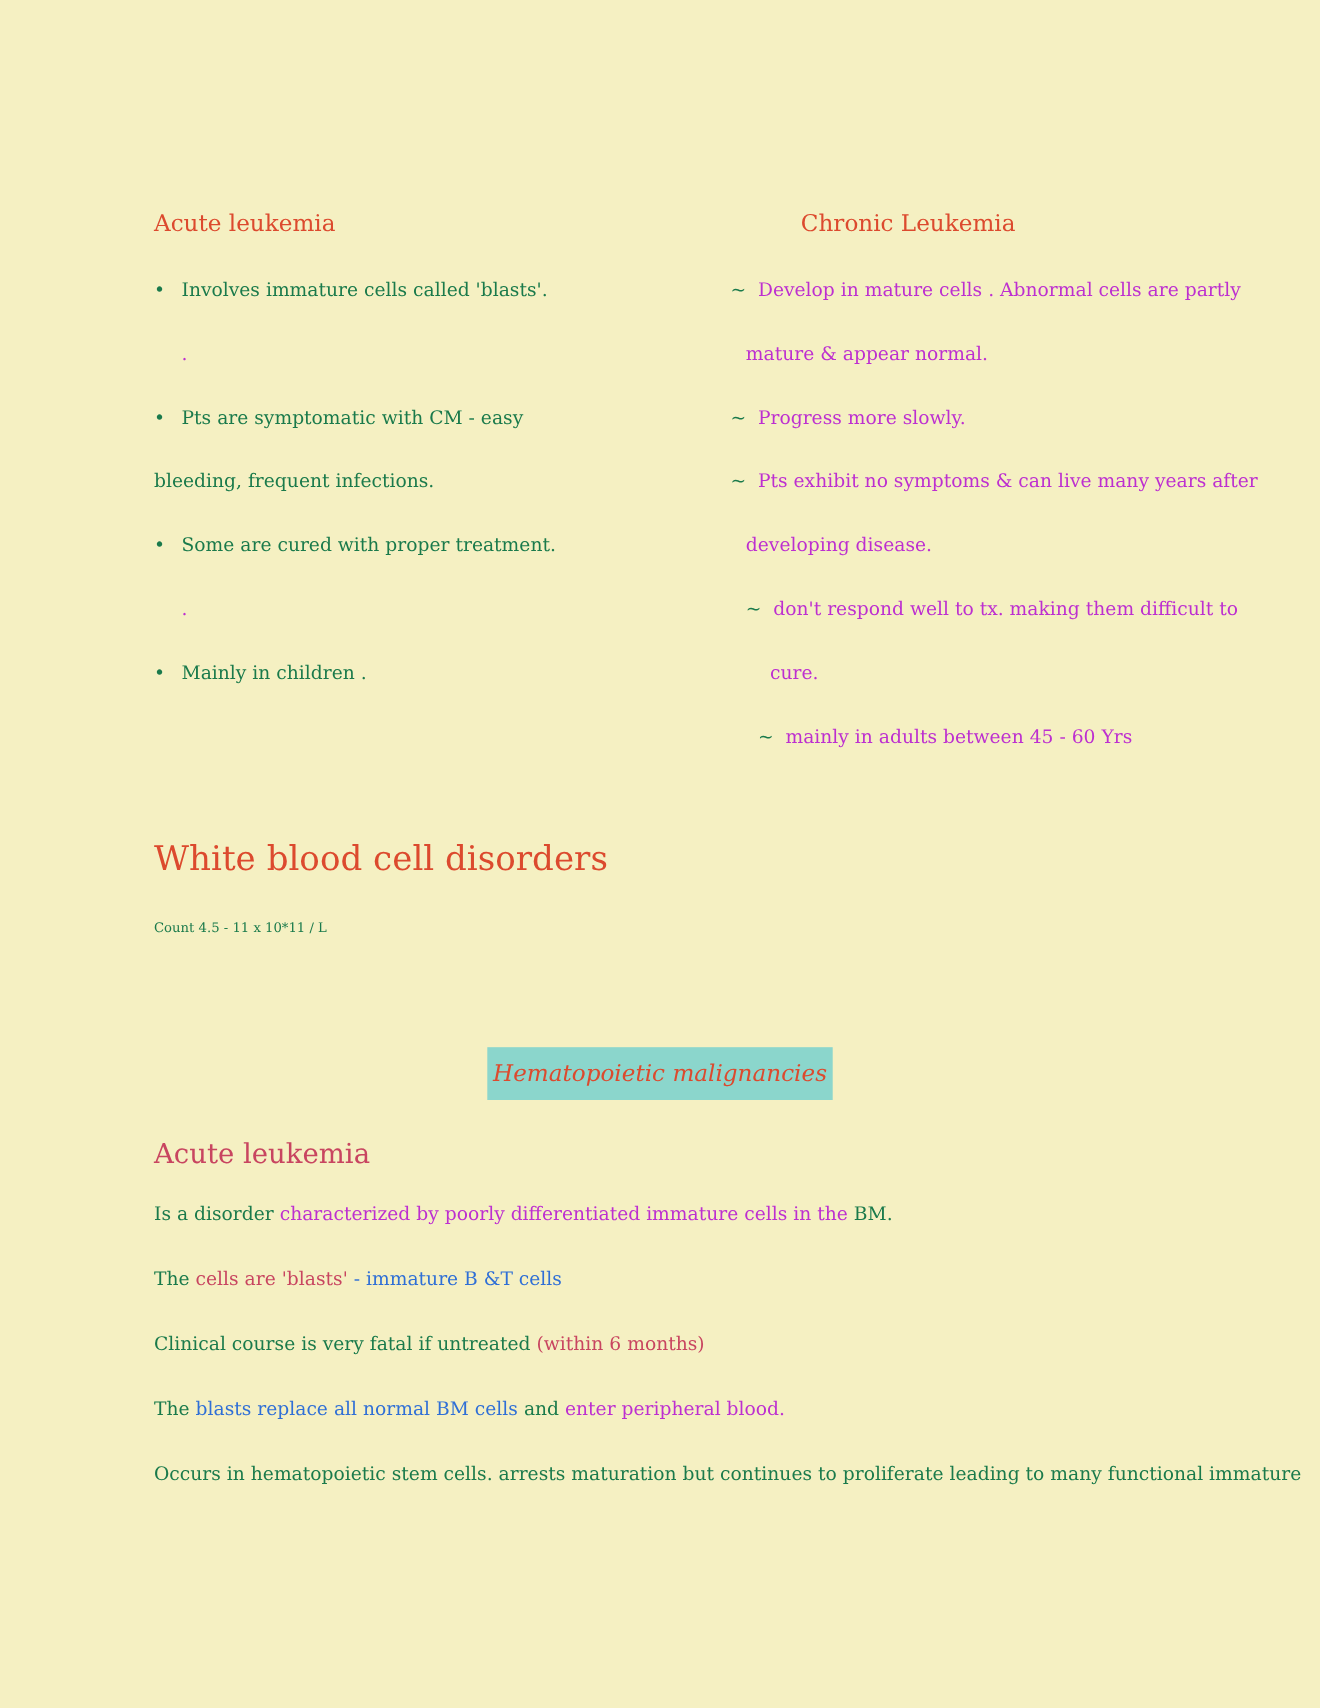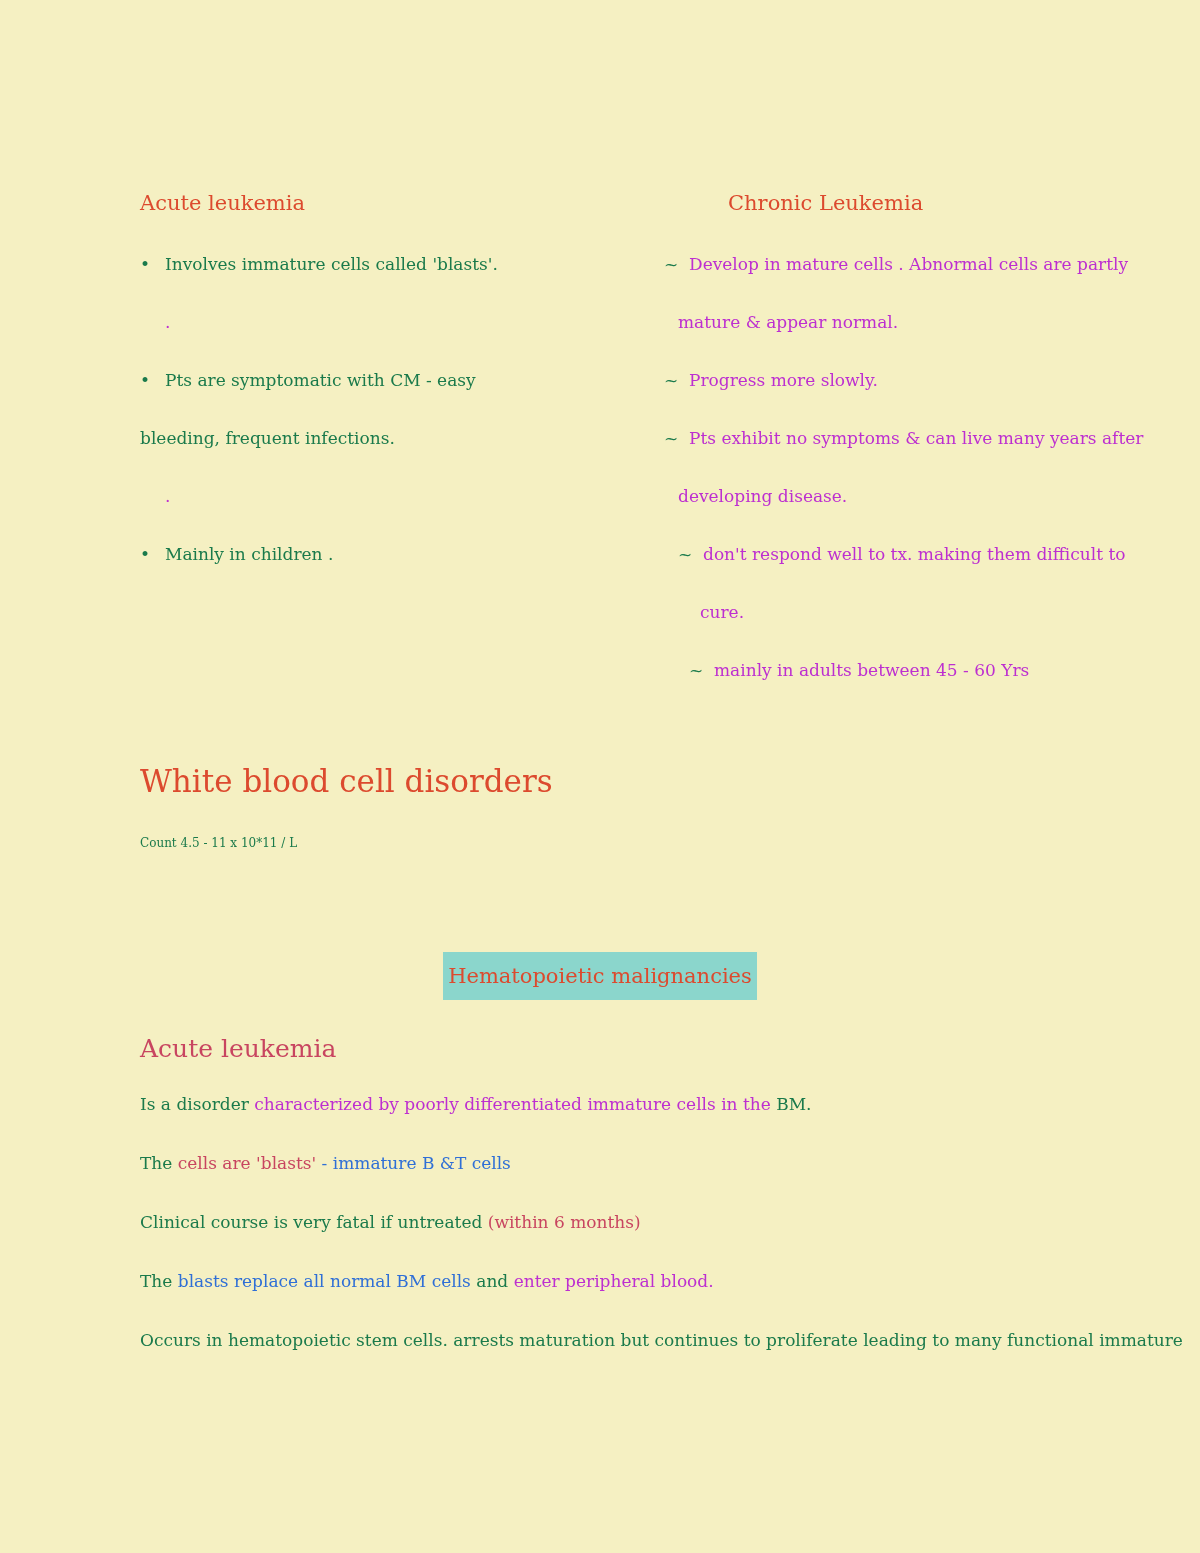--- a/index.html
+++ b/index.html
@@ -29,40 +29,41 @@
   .indent-1{padding-left:14px;}
   .indent-2{padding-left:25px;}
   .indent-3{padding-left:36px;}
 
   .wbc{position:absolute;left:140px;top:766px;}
   .wbc-heading{font-size:31px;font-weight:normal;margin:0;line-height:30px;}
   .wbc-count{font-size:12px;margin:40px 0 0 0;}
 
   .center-title{position:absolute;left:0;top:952px;width:1200px;text-align:center;}
   .highlight{display:inline-block;background:var(--highlight);
-             font-size:21px;line-height:28px;padding:10px 5px;}
+             font-size:21px;line-height:28px;padding:10px 5px;font-style:italic;}
 
   .section-heading{position:absolute;left:140px;top:1033px;
                    font-size:25px;font-weight:normal;margin:0;line-height:32px;}
 
   .paragraph{position:absolute;left:140px;top:1092px;width:1020px;}
   .paragraph .line{height:59px;}
 </style>
 </head>
 <body style="background: rgb(245, 240, 194);">
 
 <div class="page">
 
   <div class="col col-left">
     <h2 class="col-heading c-red">Acute leukemia</h2>
     <div class="list">
         <div class="line indent-0"><span class="bullet c-green">•</span><span class="c-green">Involves immature cells called 'blasts'.</span></div>
         <div class="line indent-2"><span class="c-magenta">.</span></div>
         <div class="line indent-0"><span class="bullet c-green">•</span><span class="c-green">Pts are symptomatic with CM - easy</span></div>
         <div class="line indent-0"><span class="c-green">bleeding, frequent infections.</span></div>
+        <div class="line indent-0"><span class="bullet c-green">•</span><span class="c-green">Some are cured with proper treatment.</span></div>
         <div class="line indent-2"><span class="c-magenta">.</span></div>
         <div class="line indent-0"><span class="bullet c-green">•</span><span class="c-green">Mainly in children .</span></div>
       </div>
   </div>
 
   <div class="col col-right">
     <h2 class="col-heading c-red">Chronic Leukemia</h2>
     <div class="list">
         <div class="line indent-0"><span class="bullet c-green">~</span><span class="c-magenta">Develop in mature cells . Abnormal cells are partly</span></div>
         <div class="line indent-1"><span class="c-magenta">mature &amp; appear normal.</span></div>

